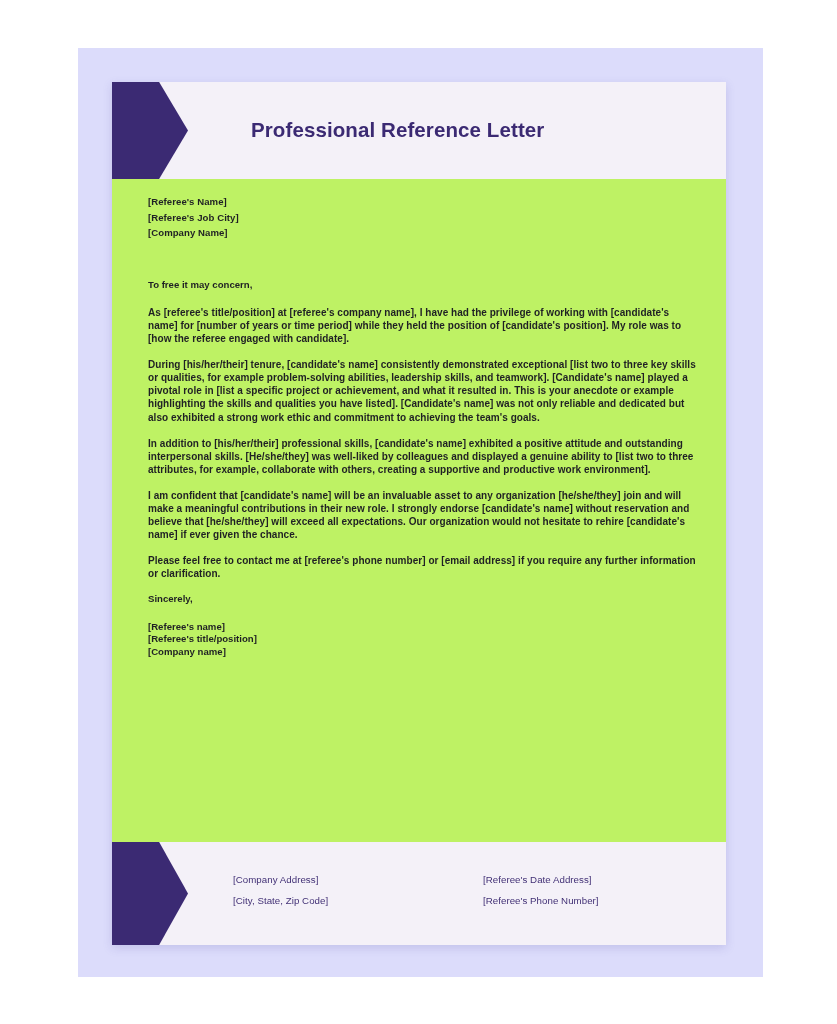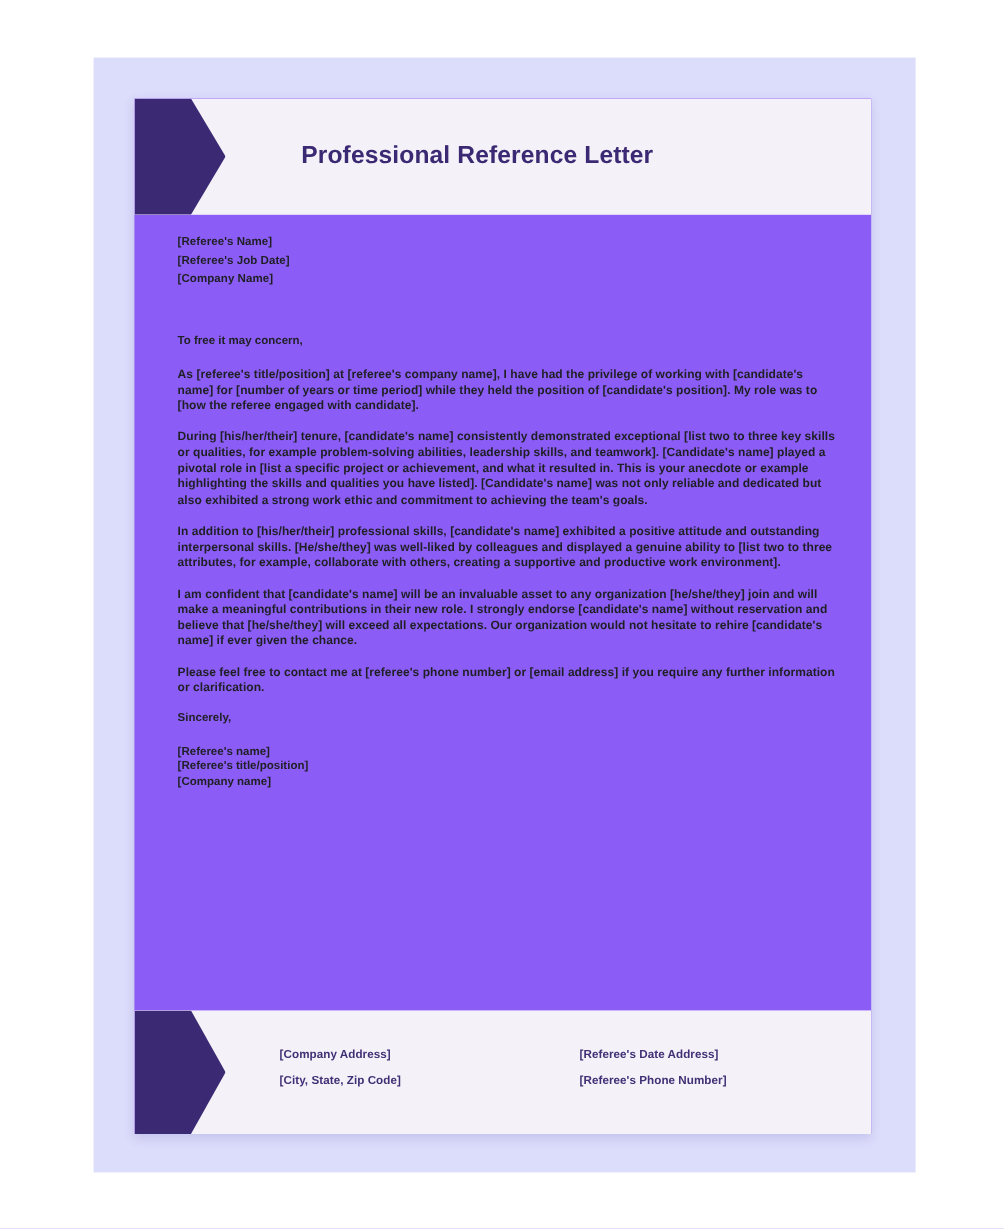--- a/index.html
+++ b/index.html
@@ -24,21 +24,21 @@
     background: #dcdcfb;
   }
 
   
   .page {
     position: absolute;
     left: 112px;
     top: 82px;
     width: 614px;
     height: 863px;
-    background: #8b5cf6;
+    background: #bef264;
     box-shadow: 0 3px 9px rgba(80, 70, 160, 0.18);
     overflow: hidden;
   }
 
   
   .header-band {
     position: absolute;
     left: 0;
     top: 0;
     width: 614px;
@@ -124,21 +124,21 @@
     left: 0;
     top: 0;
     width: 76px;
     height: 103px;
     background: #3b2a73;
     clip-path: polygon(0% 0%, 62% 0%, 100% 50%, 62% 100%, 0% 100%);
   }
   .footer-col {
     position: absolute;
     font-size: 9.7px;
-    font-weight: bold;
+    font-weight: normal;
     color: #413075;
     line-height: 21px;
     letter-spacing: 0.05px;
     white-space: nowrap;
   }
   .footer-col.left  { left: 121px; top: 27px; }
   .footer-col.right { left: 371px; top: 27px; }
 </style>
 </head>
 <body>
@@ -149,21 +149,21 @@
 
   <div class="header-band">
     <div class="header-shape"></div>
     <div class="doc-title">Professional Reference Letter</div>
   </div>
 
   <div class="body-area">
 
     <div>
       <div class="addr-line">[Referee's Name]</div>
-      <div class="addr-line">[Referee's Job Date]</div>
+      <div class="addr-line">[Referee's Job City]</div>
       <div class="addr-line">[Company Name]</div>
     </div>
 
     <div class="spacer-date"></div>
 
 
     <div class="spacer-sm"></div>
 
     <div class="salutation">To free it may concern,</div>
 

